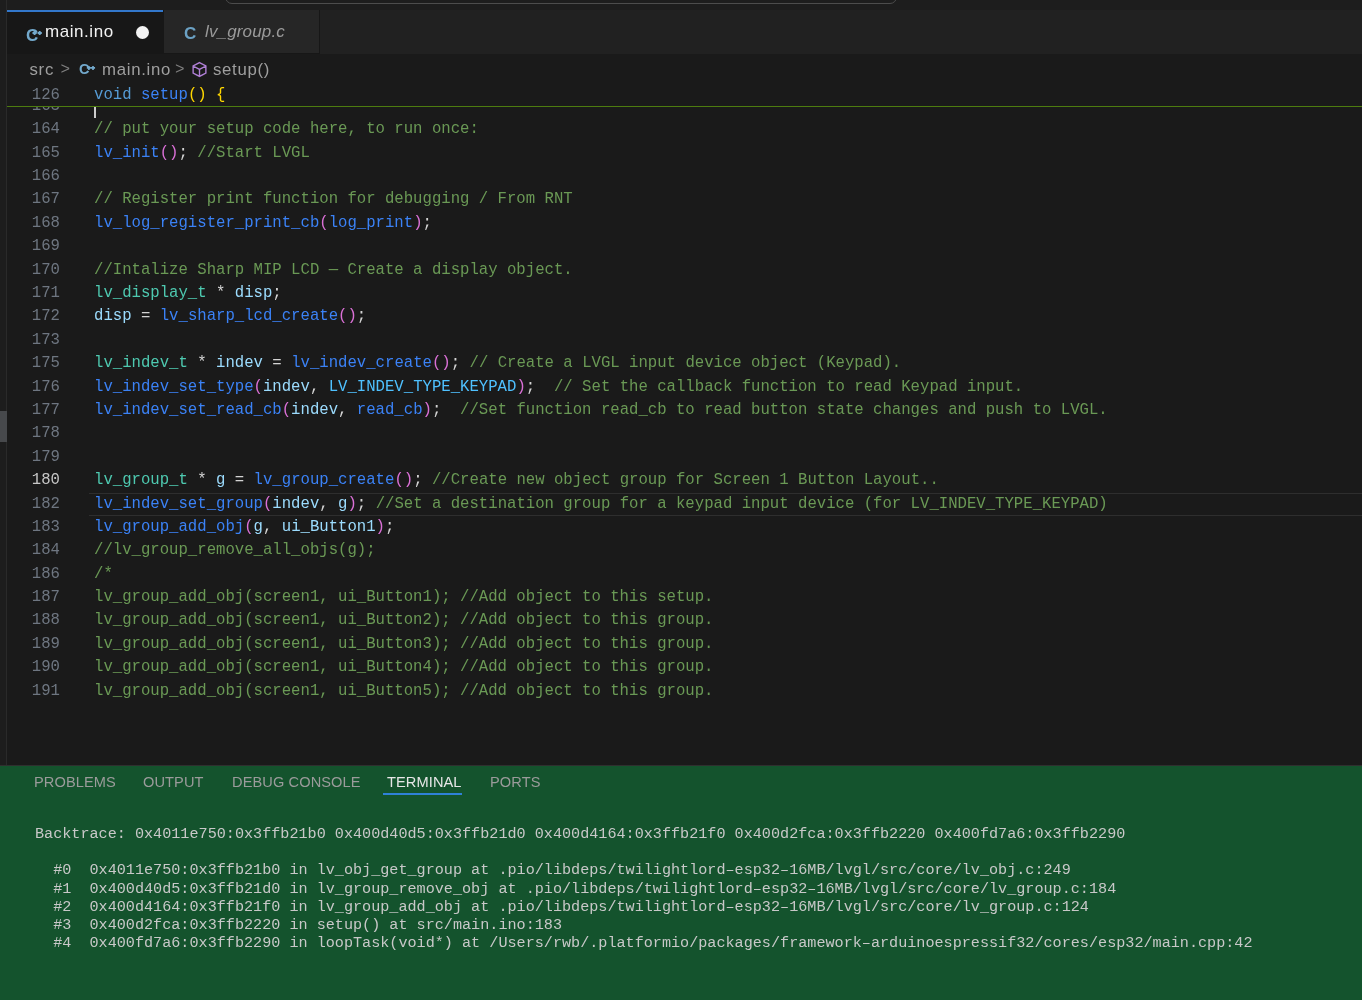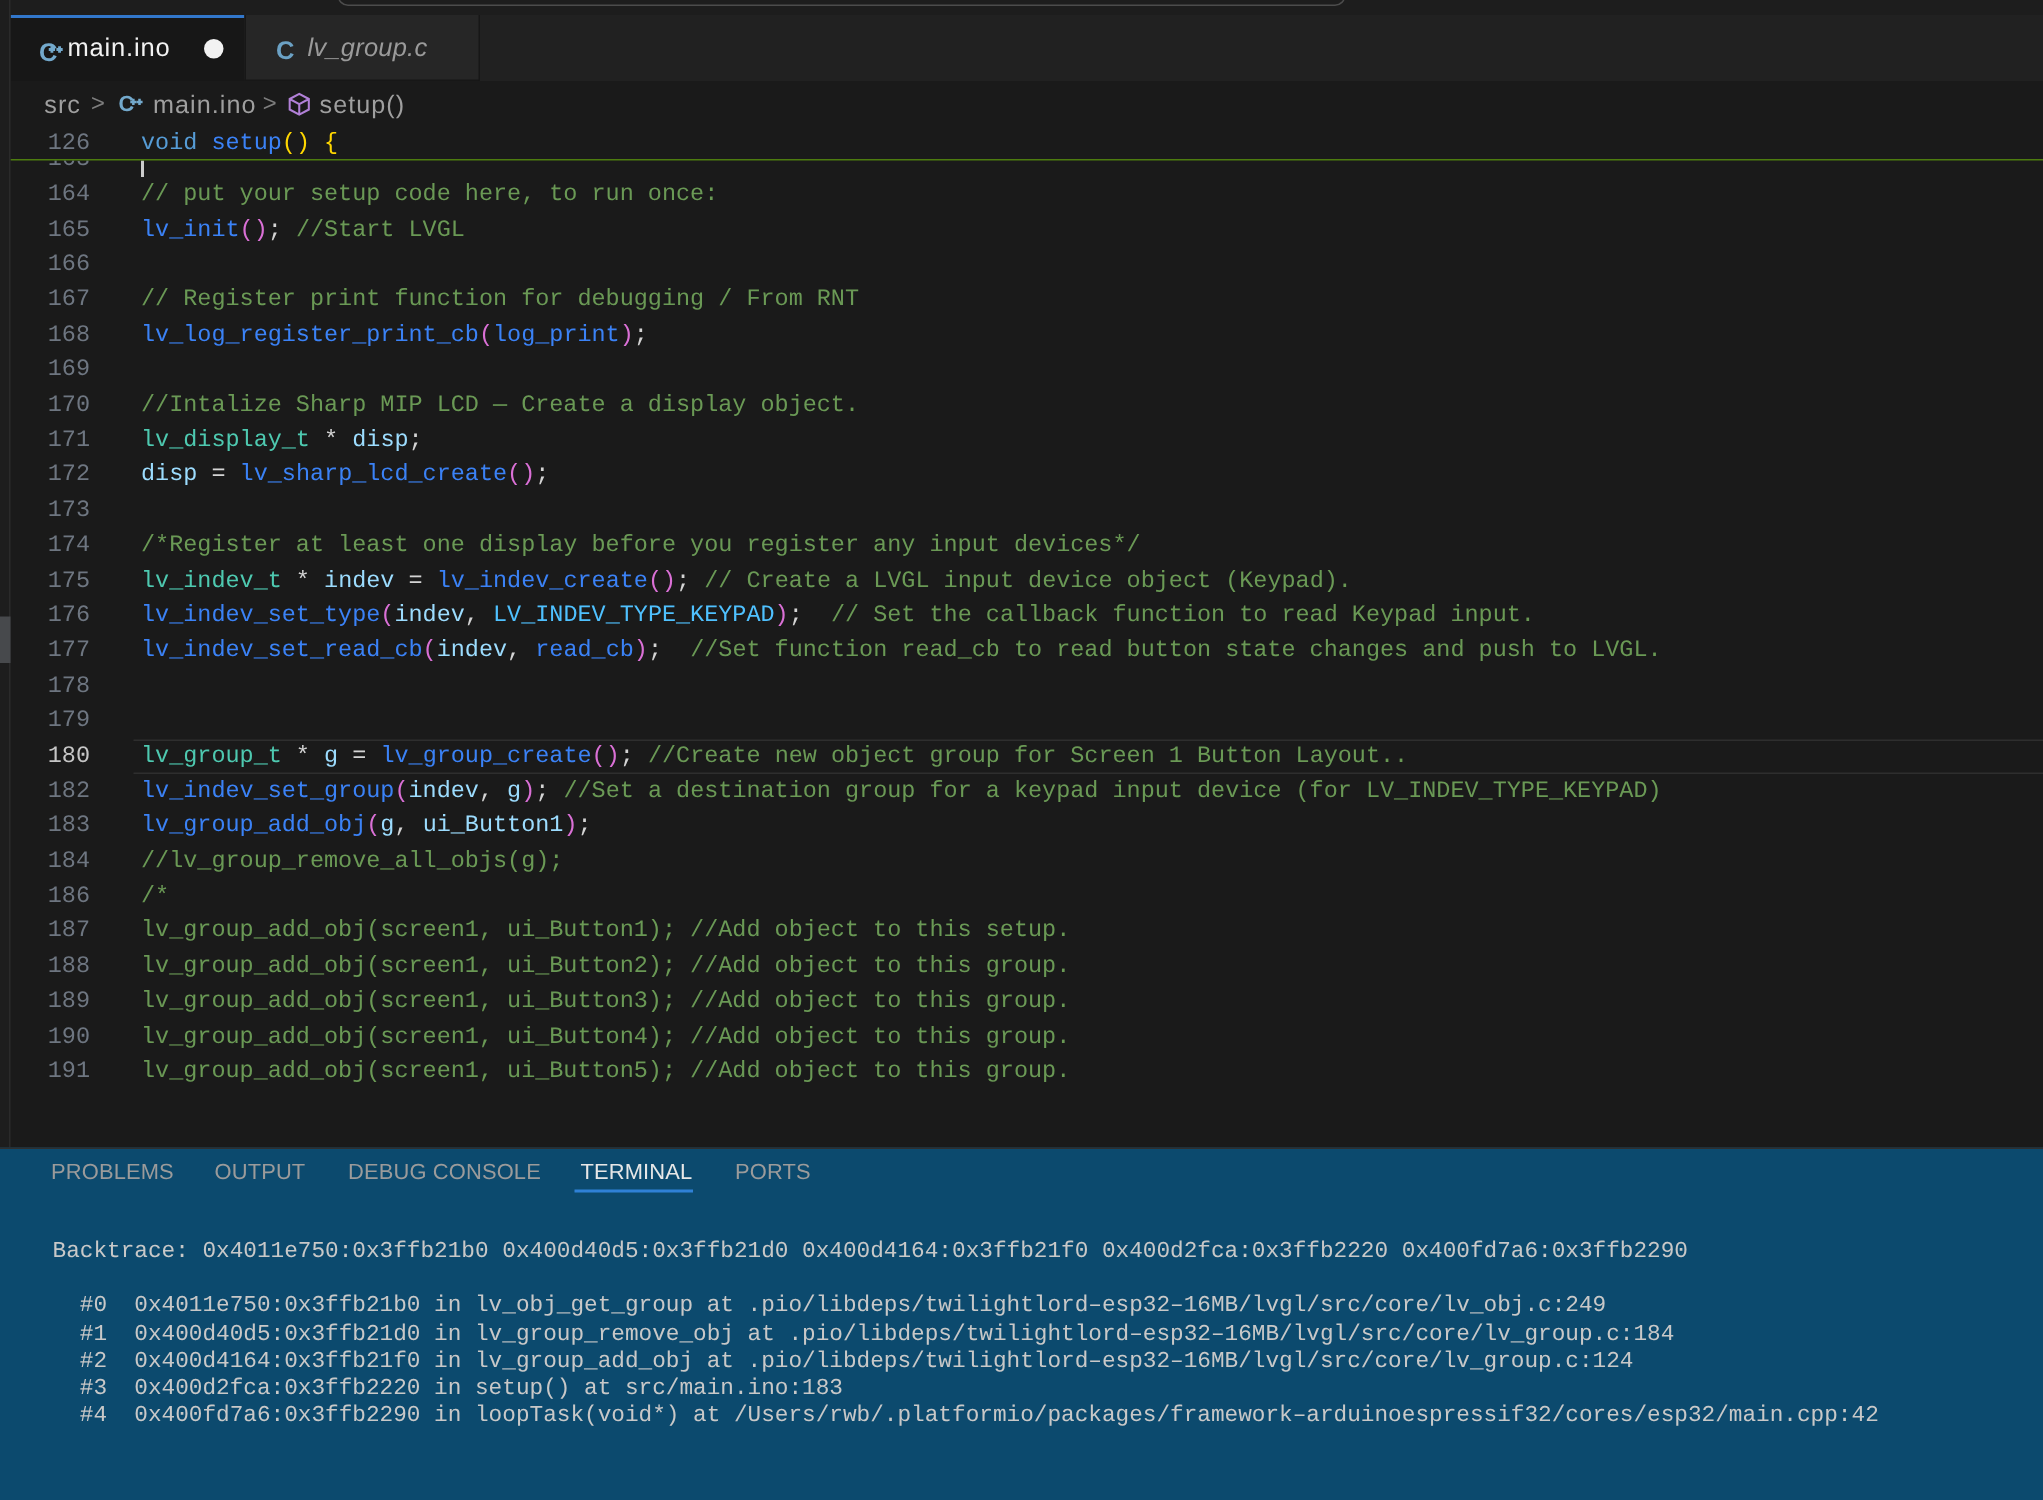--- a/index.html
+++ b/index.html
@@ -54,21 +54,21 @@
   
   #sticky { position:absolute; left:0; top:84px; width:1362px; height:23.4px; background:#1a1a1a;
     border-bottom:1px solid #4d7c0f; }
   #sticky .num, #sticky .txt { top:0; }
 
   
   #leftstrip { position:absolute; left:0; top:0; width:7px; height:765px; background:#1d1d1d; border-right:0.5px solid #2a2a2a; }
   #leftthumb { position:absolute; left:0; top:411px; width:7px; height:31px; background:#47494c; }
 
   
-  #panel { position:absolute; left:0; top:765px; width:1362px; height:235px; background:#0c4a6e;
+  #panel { position:absolute; left:0; top:765px; width:1362px; height:235px; background:#14532d;
     border-top:1px solid #2f2f2f; }
   .ptab { position:absolute; top:8px; color:#9b9b9b; font-size:14.6px; letter-spacing:0.1px; }
   #punder { position:absolute; left:383px; top:26.8px; width:79px; height:2.5px; background:#2f81d7; }
   #term { position:absolute; left:35px; top:59px; color:#c8c8c8;
     font:15.15px "Liberation Mono", monospace; line-height:18.2px; white-space:pre; }
 </style>
 </head>
 <body>
 <div id="stage">
 
@@ -151,24 +151,20 @@
         </div>
       <div class="row">
           <span class="num">172</span>
           <pre class="txt"><span class="vr">disp</span> = <span class="fn">lv_sharp_lcd_create</span><span class="p2">()</span>;</pre>
         </div>
       <div class="row">
           <span class="num">173</span>
           <pre class="txt"></pre>
         </div>
       <div class="row">
-          <span class="num">174</span>
-          <pre class="txt"><span class="cmt">/*Register at least one display before you register any input devices*/</span></pre>
-        </div>
-      <div class="row">
           <span class="num">175</span>
           <pre class="txt"><span class="typ">lv_indev_t</span> * <span class="vr">indev</span> = <span class="fn">lv_indev_create</span><span class="p2">()</span>; <span class="cmt">// Create a LVGL input device object (Keypad).</span></pre>
         </div>
       <div class="row">
           <span class="num">176</span>
           <pre class="txt"><span class="fn">lv_indev_set_type</span><span class="p2">(</span><span class="vr">indev</span>, <span class="mac">LV_INDEV_TYPE_KEYPAD</span><span class="p2">)</span>;  <span class="cmt">// Set the callback function to read Keypad input.</span></pre>
         </div>
       <div class="row">
           <span class="num">177</span>
           <pre class="txt"><span class="fn">lv_indev_set_read_cb</span><span class="p2">(</span><span class="vr">indev</span>, <span class="fn">read_cb</span><span class="p2">)</span>;  <span class="cmt">//Set function read_cb to read button state changes and push to LVGL.</span></pre>

